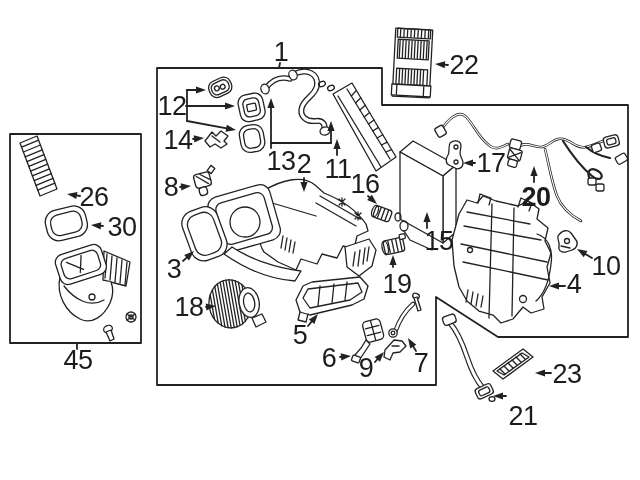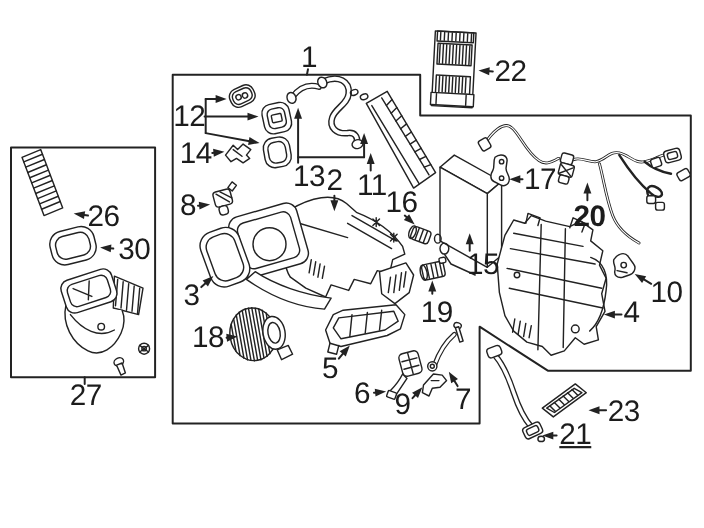--- a/index.html
+++ b/index.html
@@ -343,20 +343,20 @@
       <span class="callout" style="left: 338px; top: 169px;">11</span>
       <span class="callout" style="left: 172px; top: 106px;">12</span>
       <span class="callout" style="left: 281px; top: 161px;">13</span>
       <span class="callout" style="left: 178px; top: 140px; text-align: right;">14</span>
       <span class="callout" style="left: 429px; top: 241px; margin-left: 10px;">15</span>
       <span class="callout" style="left: 365px; top: 184px;">16</span>
       <span class="callout" style="left: 491px; top: 163px;">17</span>
       <span class="callout" style="left: 189px; top: 307px;">18</span>
       <span class="callout" style="left: 397px; top: 284px;">19</span>
       <span class="callout" style="left: 536px; top: 197px; font-weight: bold;">20</span>
-      <span class="callout" style="left: 523px; top: 395px; text-decoration: underline;">21</span>
+      <span class="callout" style="left: 523px; top: 416px;">21</span>
       <span class="callout" style="left: 464px; top: 65px;">22</span>
       <span class="callout" style="left: 567px; top: 374px;">23</span>
-      <span class="callout" style="left: 78px; top: 360px;">27</span>
+      <span class="callout" style="left: 78px; top: 360px;">45</span>
       <span class="callout" style="left: 122px; top: 227px;">30</span>
       <span class="callout" style="left: 94px; top: 197px;">26</span>
     </div>
 </div>
 
 </body></html>

